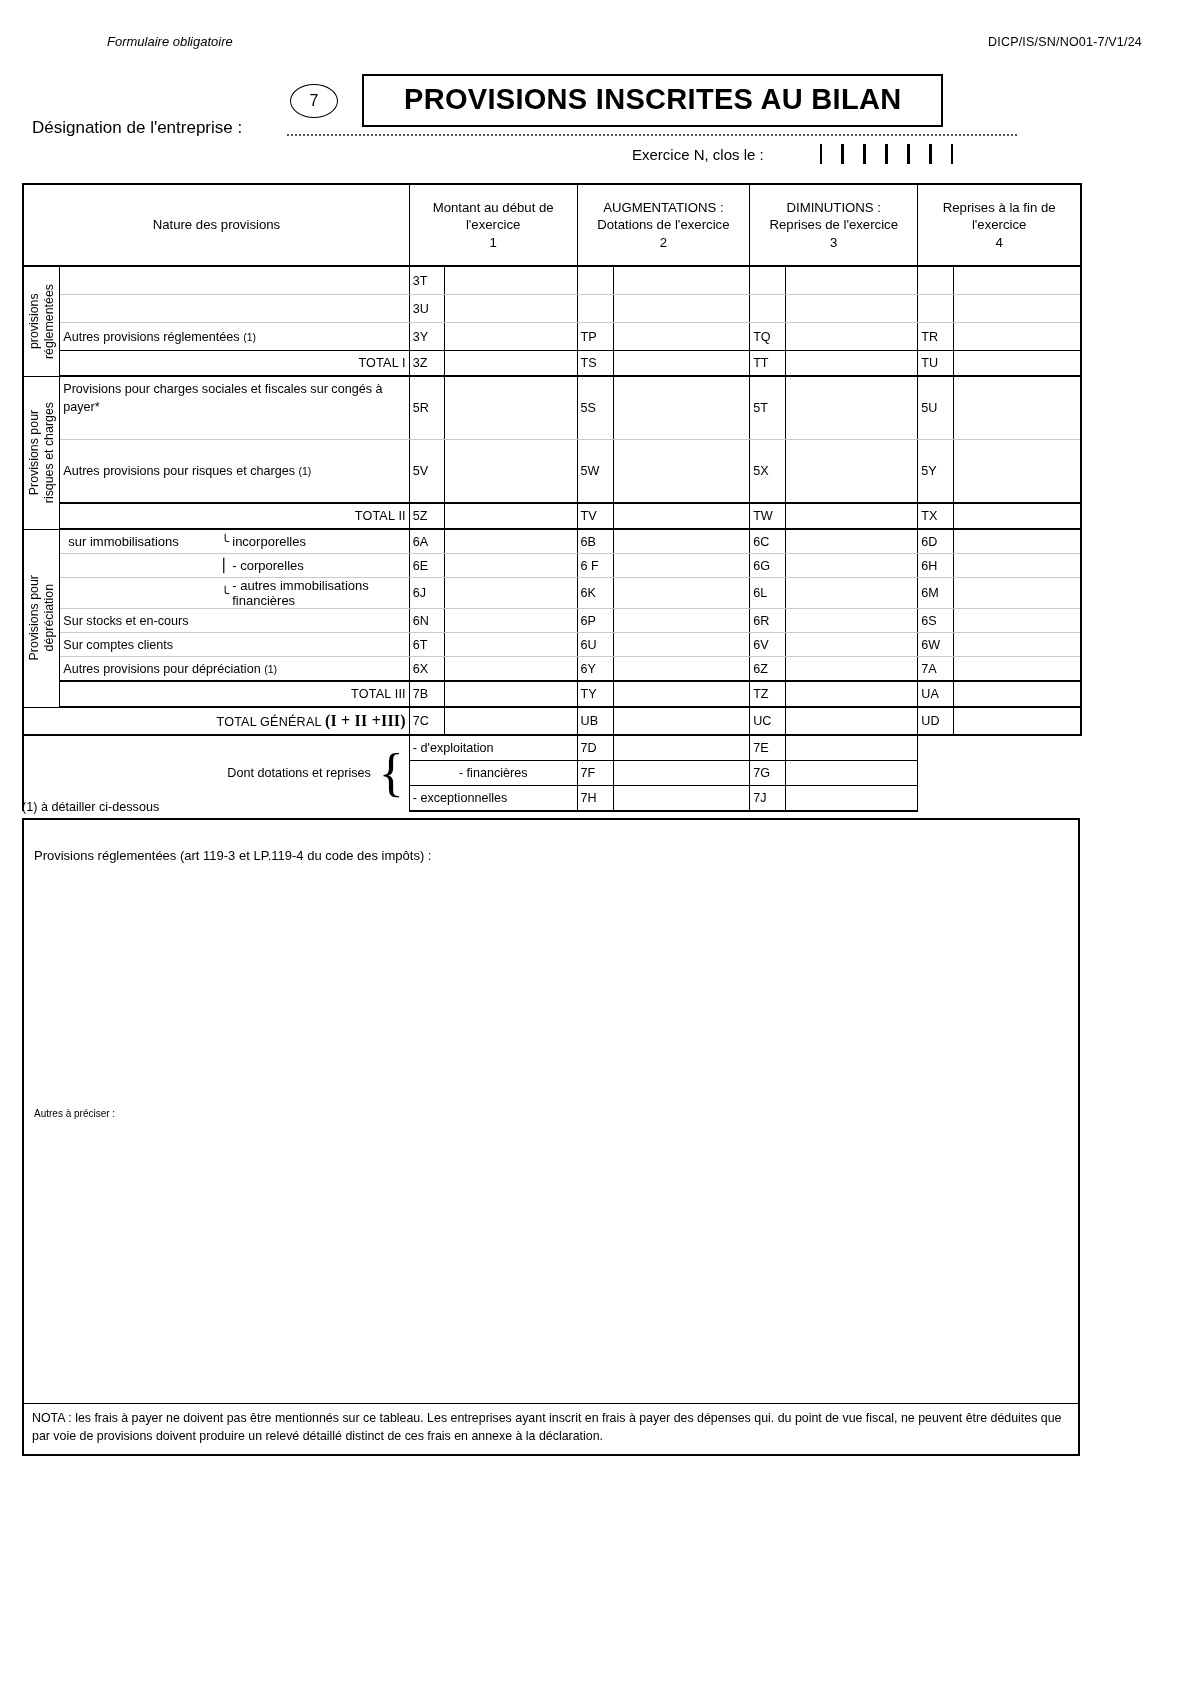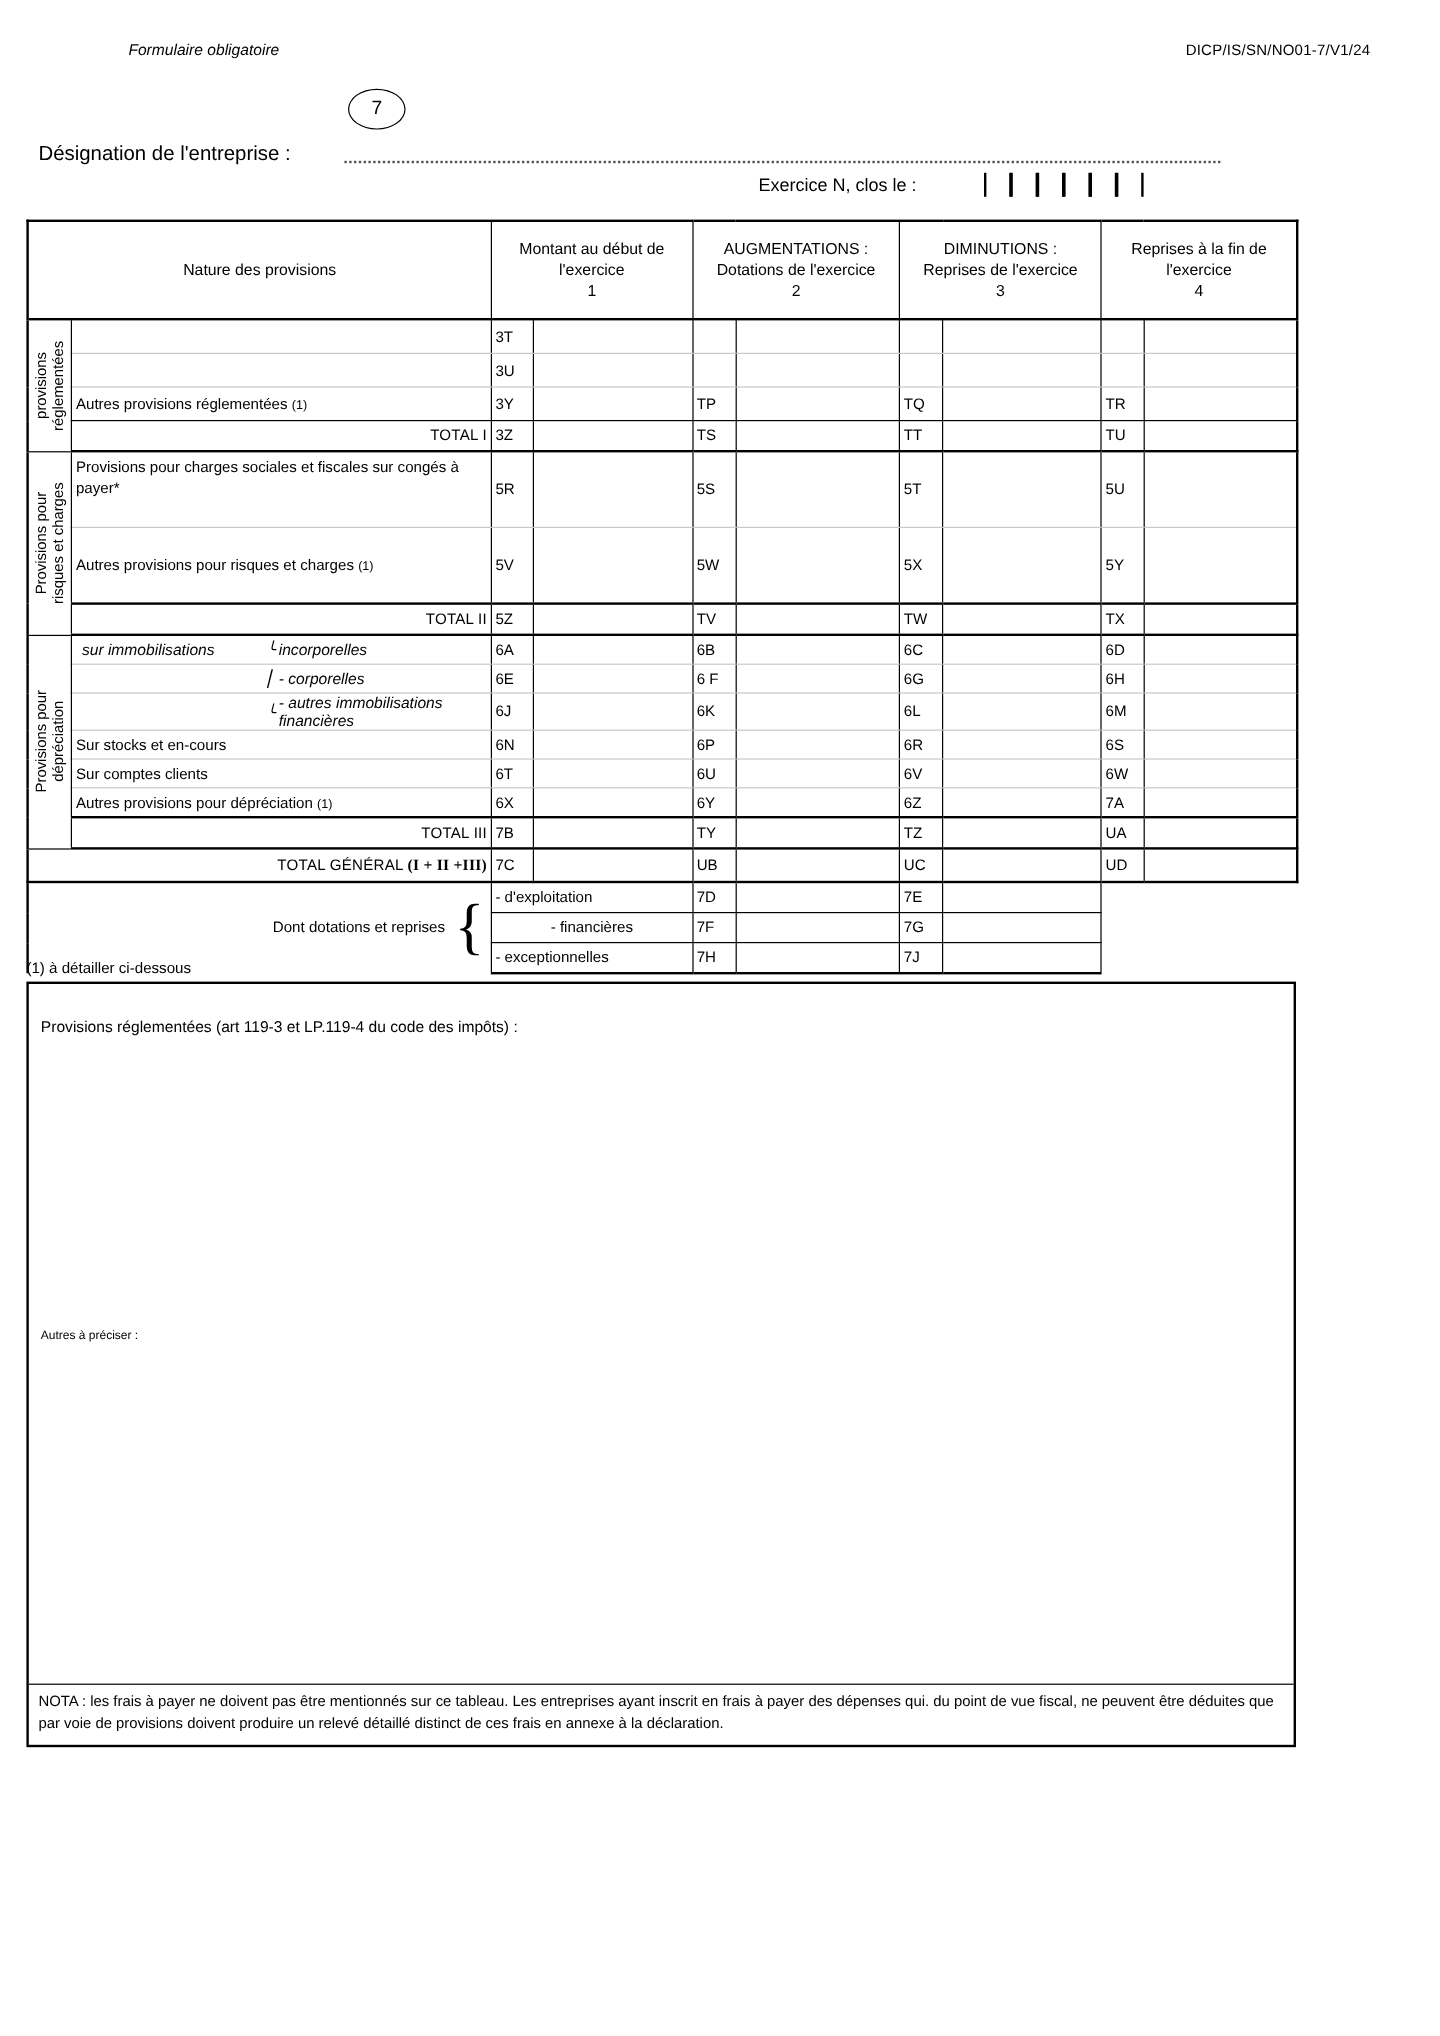--- a/index.html
+++ b/index.html
@@ -58,24 +58,24 @@
   .side span{
     display:block;writing-mode:vertical-rl;transform:rotate(180deg);
     font-size:12.4px;line-height:1.18;white-space:pre-line;text-align:center;
     margin:0 auto;
   }
   .lbl{width:360px;text-align:left;padding-left:5px;font-size:13px;}
   .lbl .f1{font-size:10.5px;}
   .code{width:30px;text-align:left;font-size:14px;padding-left:3px;}
   .amt{width:139px;}
   .total-lbl{text-align:right;font-weight:bold;font-size:13.4px;padding-right:4px;letter-spacing:.2px;}
-  .sc{font-size:13px;}
+  .sc{font-size:16px;}
 
   
-  .brace-cell{position:relative;padding:0;font-style:italic;}
+  .brace-cell{position:relative;padding:0;}
   .bi-row{display:flex;align-items:center;height:100%;padding-left:5px;font-size:13px;}
   .bi-lead{width:150px;}
   .bi-brace{width:14px;text-align:center;}
   .bi-txt{flex:1;}
 
   
   .dd-lbl{text-align:right;font-size:13px;padding-right:6px;line-height:1.35;}
   .dd-item{font-size:13px;padding-left:4px;}
 
   
@@ -95,20 +95,23 @@
 <body>
 
 <div class="page">
 
   <div class="hdr-left">Formulaire obligatoire</div>
   <div class="hdr-right">DICP/IS/SN/NO01-7/V1/24</div>
 
   <div class="title-wrap">
     <div class="circ">
       <span>7</span>
+    </div>
+    <div class="title-box">
+      <span>PROVISIONS INSCRITES AU BILAN</span>
     </div>
   </div>
 
   <div class="desig">Désignation de l'entreprise :</div>
   <div class="dots"></div>
 
   <div class="exo">Exercice N, clos le :</div>
   <div class="exo-boxes">
     <i></i>
       <i></i>

